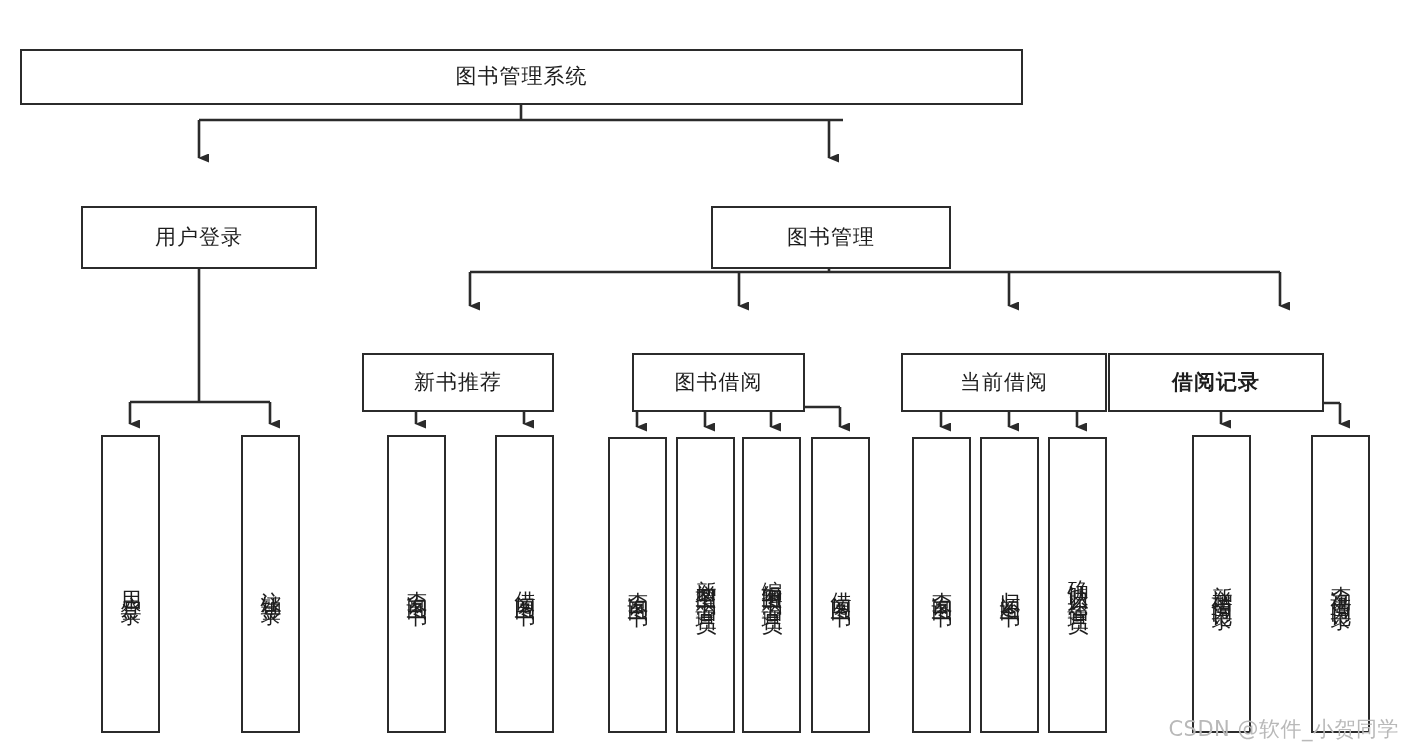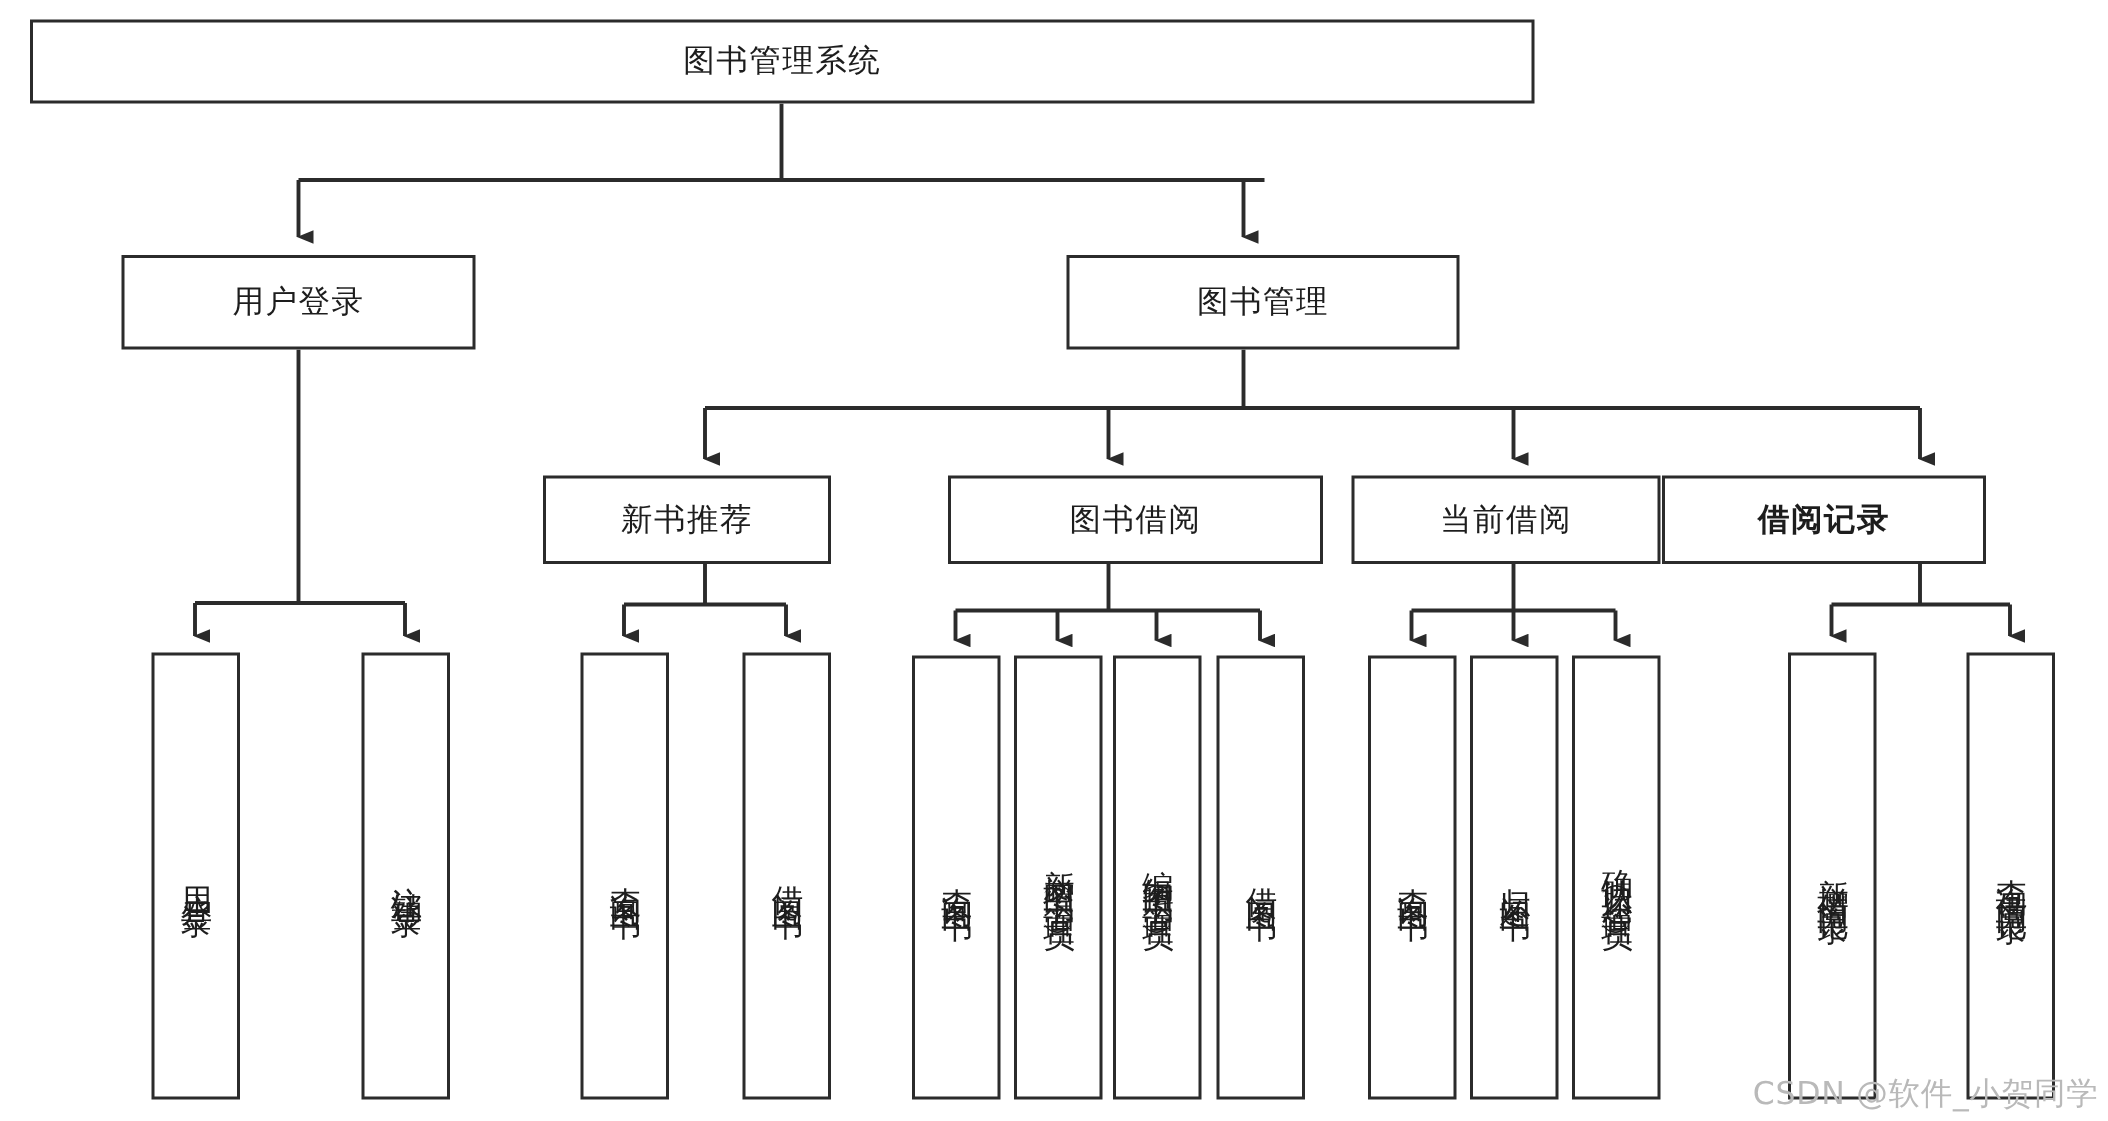--- a/index.html
+++ b/index.html
@@ -19,20 +19,21 @@
     display:flex;
     align-items:center;
     justify-content:center;
     color:#1d1d1d;
     text-align:center;
   }
   .node.h{
     font-size:21px;
     letter-spacing:1px;
     line-height:1.2;
+    margin-top:36px;
   }
   .node.v{
     writing-mode:vertical-rl;
     text-orientation:upright;
     font-size:21px;
     letter-spacing:5px;
     line-height:1.1;
     padding:6px 0;
   }
   .node.v .txt{
@@ -104,28 +105,28 @@
     </g>
   </svg>
 
   <div class="node h" style="left:20px;top:13px;width:1003px;height:56px;">
     <span class="txt">图书管理系统</span>
   </div>
 
   <div class="node h" style="left:81px;top:170px;width:236px;height:63px;">
     <span class="txt">用户登录</span>
   </div>
-  <div class="node h" style="left:711px;top:170px;width:262px;height:63px;">
+  <div class="node h" style="left:711px;top:170px;width:240px;height:63px;">
     <span class="txt">图书管理</span>
   </div>
 
   <div class="node h" style="left:362px;top:317px;width:192px;height:59px;">
     <span class="txt">新书推荐</span>
   </div>
-  <div class="node h" style="left:632px;top:317px;width:250px;height:59px;">
+  <div class="node h" style="left:632px;top:317px;width:173px;height:59px;">
     <span class="txt">图书借阅</span>
   </div>
   <div class="node h" style="left:901px;top:317px;width:206px;height:59px;">
     <span class="txt">当前借阅</span>
   </div>
   <div class="node h" style="left:1108px;top:317px;width:216px;height:59px;font-weight:bold;">
     <span class="txt">借阅记录</span>
   </div>
 
   <div class="node v" style="left:101px;top:435px;width:59px;height:298px;">

